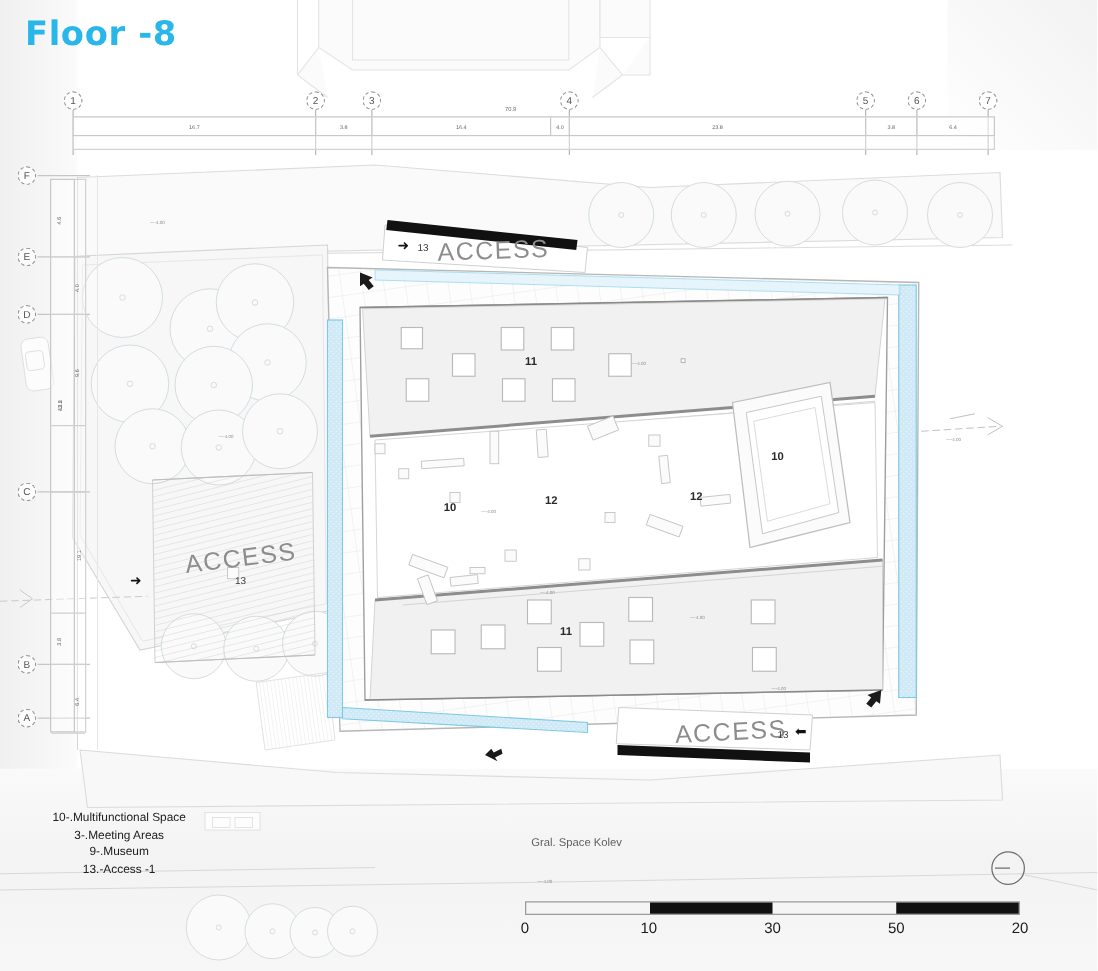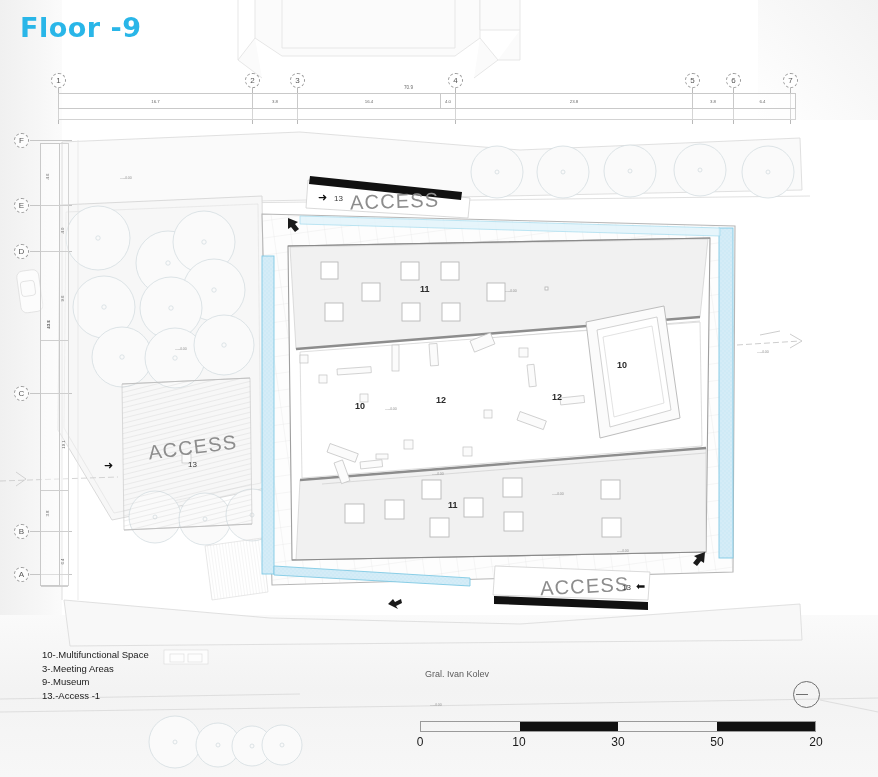--- a/index.html
+++ b/index.html
@@ -165,21 +165,21 @@
 
   
   #legend {
     position: absolute;
     left: 42px; top: 648px;
     font-size: 9.5px;
     color: #202020;
     line-height: 13.5px;
     font-family: "Liberation Sans", sans-serif;
   }
-  #legend div { white-space: nowrap; }
+  #legend div { white-space: nowrap; text-align: center; }
 
   
   #street {
     position: absolute;
     left: 425px; top: 669px;
     font-size: 9px;
     color: #5c5c5c;
   }
 
   
@@ -454,21 +454,21 @@
       <path d="M0 699 L300 694"></path>
       <path d="M820 700 L878 712"></path>
     </g>
 
     <g stroke="#d8d8d8" stroke-width="0.8" fill="none">
       <path d="M62 142 L62 600"></path>
       <path d="M78 140 L78 600" stroke="#e6e6e6"></path>
     </g>
   </svg>
 
-  <div id="title">Floor -9</div>
+  <div id="title">Floor -8</div>
 
   <div id="hbubbles">
       <div class="bubble" style="left: 51px; top: 73px;">1</div>
       <div class="bubble-tick" style="left: 58px; top: 88px; height: 36px;"></div>
       <div class="bubble" style="left: 245px; top: 73px;">2</div>
       <div class="bubble-tick" style="left: 252px; top: 88px; height: 36px;"></div>
       <div class="bubble" style="left: 290px; top: 73px;">3</div>
       <div class="bubble-tick" style="left: 297px; top: 88px; height: 36px;"></div>
       <div class="bubble" style="left: 448px; top: 73px;">4</div>
       <div class="bubble-tick" style="left: 455px; top: 88px; height: 36px;"></div>
@@ -561,21 +561,21 @@
       <div class="levelnote" style="left: 430px; top: 703px;">—-4.00</div>
     </div>
 
   <div id="legend">
       <div>10-.Multifunctional Space</div>
       <div>3-.Meeting Areas</div>
       <div>9-.Museum</div>
       <div>13.-Access  -1</div>
     </div>
 
-  <div id="street">Gral. Ivan Kolev</div>
+  <div id="street">Gral. Space Kolev</div>
 
   <div id="scalebar">
       <div class="seg"></div>
       <div class="seg fill"></div>
       <div class="seg"></div>
       <div class="seg fill"></div>
     </div>
   <div id="scaleticks">
       <div class="scaletick" style="left: 15px;">0</div>
       <div class="scaletick" style="left: 114px;">10</div>

